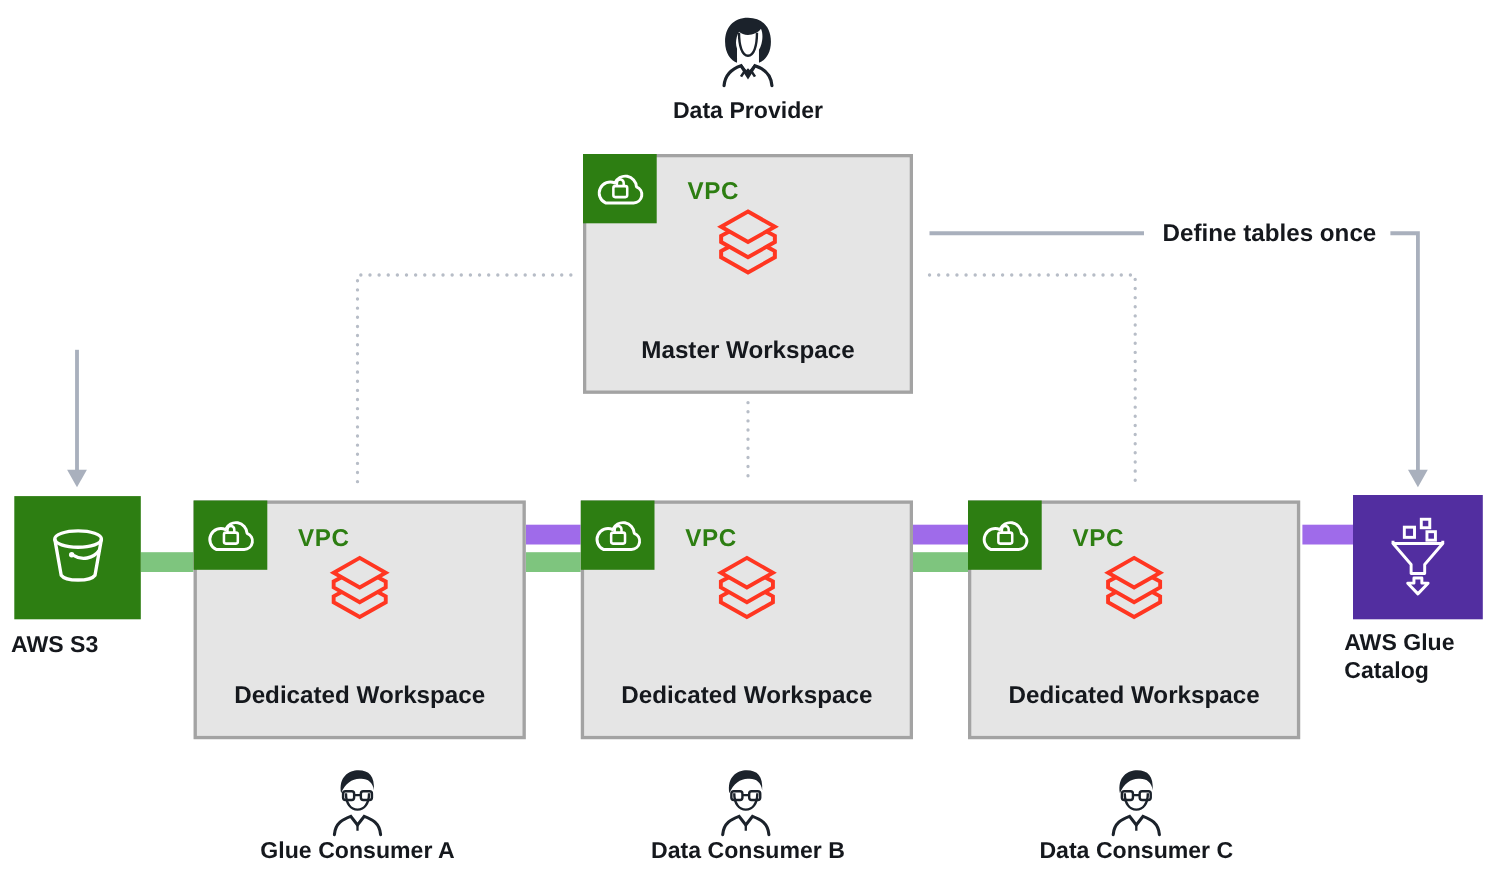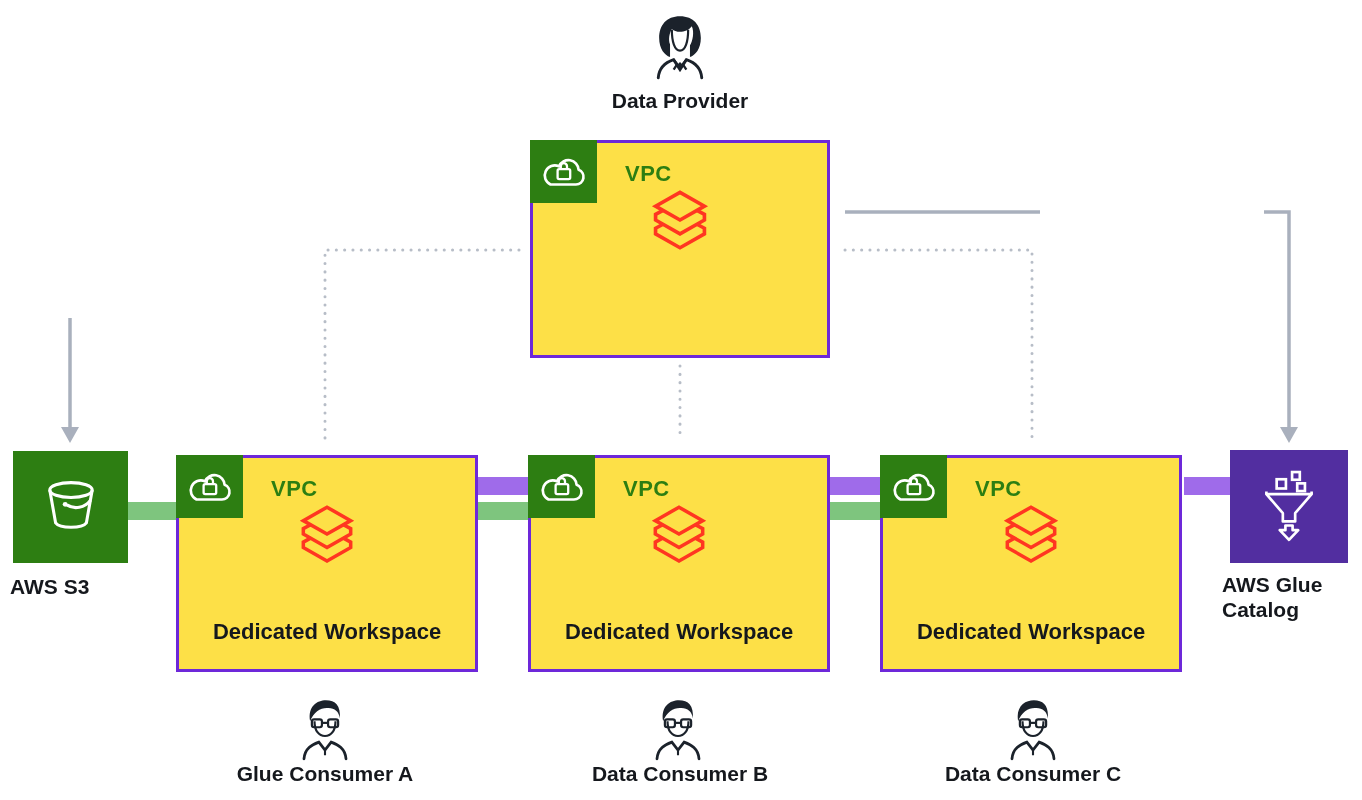--- a/index.html
+++ b/index.html
@@ -6,21 +6,21 @@
   .canvas{
     position:relative;width:1354px;height:800px;background:#ffffff;
     font-family:"Liberation Sans",sans-serif;color:#15181d;overflow:hidden;
   }
   .abs{position:absolute;}
   svg{display:block;}
   
   .connectors{position:absolute;left:0;top:0;width:1362px;height:800px;pointer-events:none;}
   
   .vpc-box{
-    position:absolute;background:#fde047;border:3px solid #6d28d9;box-sizing:border-box;
+    position:absolute;background:#e5e5e5;border:3px solid #a3a3a3;box-sizing:border-box;
   }
   .vpc-corner{
     position:absolute;left:-3px;top:-3px;width:67px;height:63px;background:#2D7E12;
     display:flex;align-items:center;justify-content:center;
   }
   .vpc-label{
     position:absolute;left:92px;top:16px;height:30px;line-height:30px;
     color:#2D7E12;font-weight:700;font-size:22px;letter-spacing:.5px;
   }
   .db-logo{position:absolute;left:50%;transform:translateX(-50%);top:46px;}
@@ -98,23 +98,25 @@
         <rect x="17.6" y="15.2" width="12.6" height="10" rx="1.6" stroke-width="2.3"></rect>
         <path d="M20.8,15.2 v-2.9 a3.1,3.1 0 0 1 6.2,0 v2.9" stroke-width="2.3"></path>
       </svg>
     </div>
     <div class="vpc-label">VPC</div>
     <svg class="db-logo" width="66" height="66" viewBox="0 0 100 100" fill="none" stroke="#FF3621" stroke-width="5.5">
       <path d="M50,5 L87,26 50,47 13,26 Z"></path>
       <path d="M25,32 L13,38.5 V47 L50,68 87,47 V38.5 L75,32"></path>
       <path d="M25,53 L13,59.5 V68 L50,89 87,68 V59.5 L75,53"></path>
     </svg>
-  </div>
-
-
+    <div class="box-title">Master Workspace</div>
+  </div>
+
+
+  <div class="annotation" style="left:1048px;top:199px;width:212px;white-space:nowrap;">Define tables once</div>
 
   <div class="service-box s3-box" style="left:13px;top:451px;width:115px;height:112px;">
     <span>
       <svg width="70" height="70" viewBox="0 0 66 66" fill="none" stroke="#fff" stroke-width="2.9">
         <ellipse cx="33" cy="17" rx="20" ry="7"></ellipse>
         <path d="M13,17 L18.5,48 a15,5.6 0 0 0 29,0 L53,17"></path>
         <circle cx="27.5" cy="30.5" r="2.3" fill="#fff" stroke="none"></circle>
         <path d="M29,31 C36,35.5 46,34 51.5,26.5"></path>
       </svg>
     </span>

